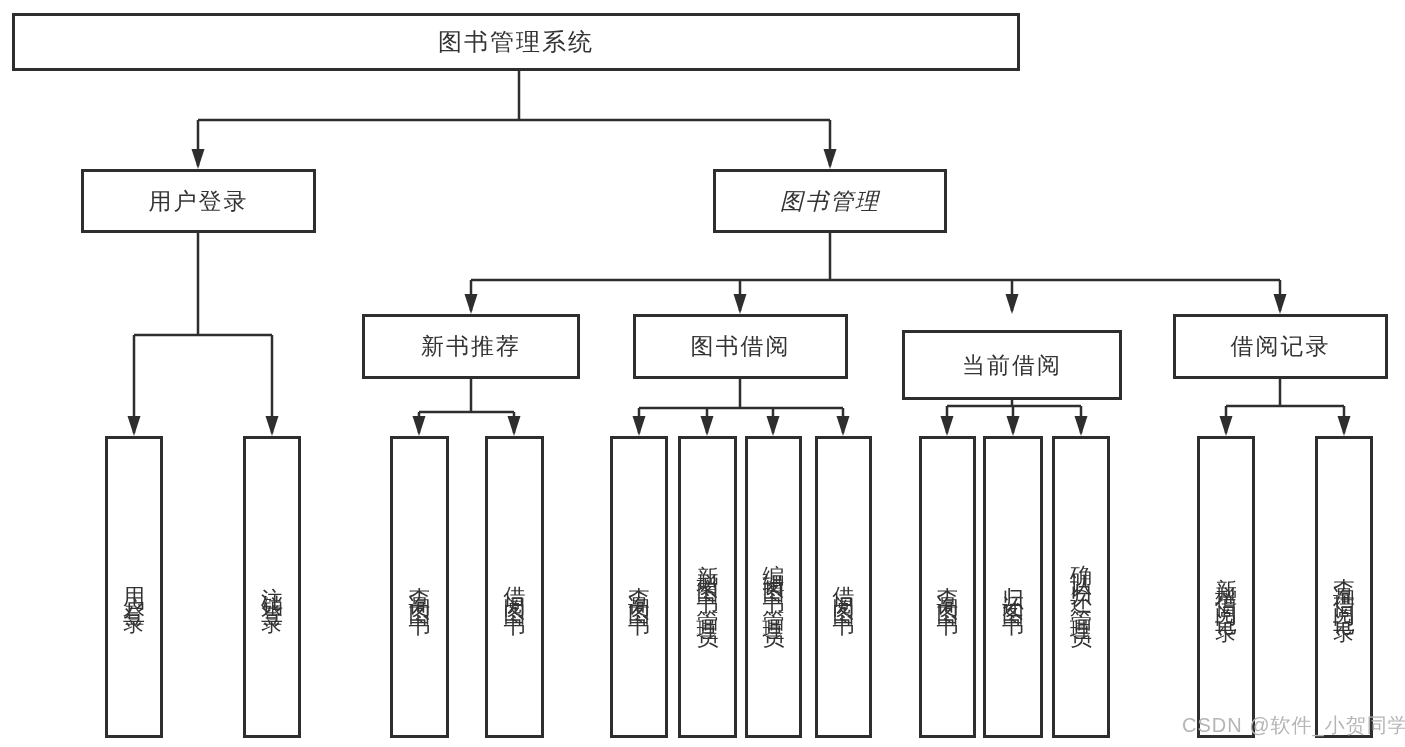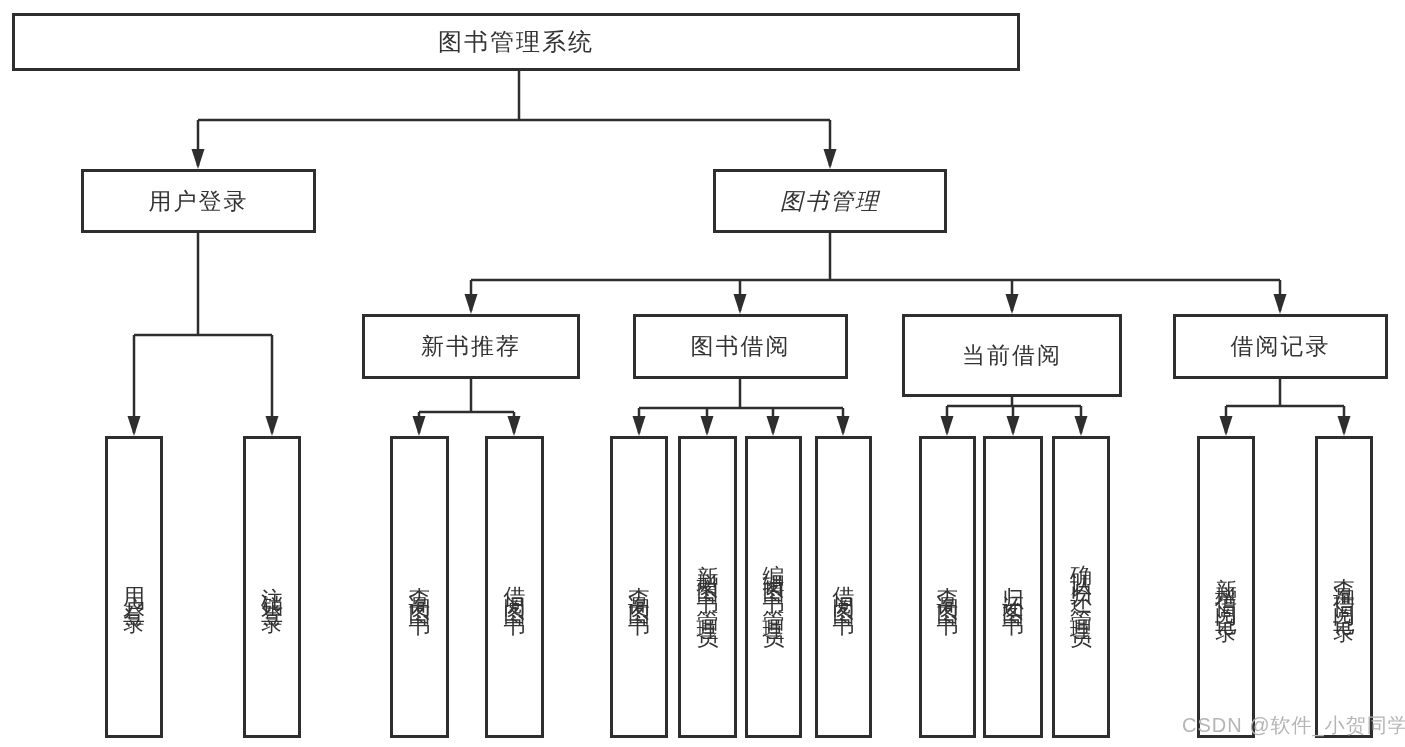--- a/index.html
+++ b/index.html
@@ -110,21 +110,21 @@
   <div class="node h" style="left:713px; top:169px; width:234px; height:64px;font-style:italic;">
     <span>图书管理</span>
   </div>
 
   <div class="node h" style="left:633px; top:314px; width:215px; height:65px;">
     <span>图书借阅</span>
   </div>
   <div class="node h" style="left:362px; top:314px; width:218px; height:65px;">
     <span>新书推荐</span>
   </div>
-  <div class="node h" style="left:902px; top:314px; width:220px; height:83px;">
+  <div class="node h" style="left:902px; top:330px; width:220px; height:70px;">
     <span>当前借阅</span>
   </div>
   <div class="node h" style="left:1173px; top:314px; width:215px; height:65px;">
     <span>借阅记录</span>
   </div>
 
   <div class="node v" style="left:105px; top:436px; width:58px; height:302px;">
     <span>用户登录</span>
   </div>
   <div class="node v" style="left:243px; top:436px; width:58px; height:302px;">

